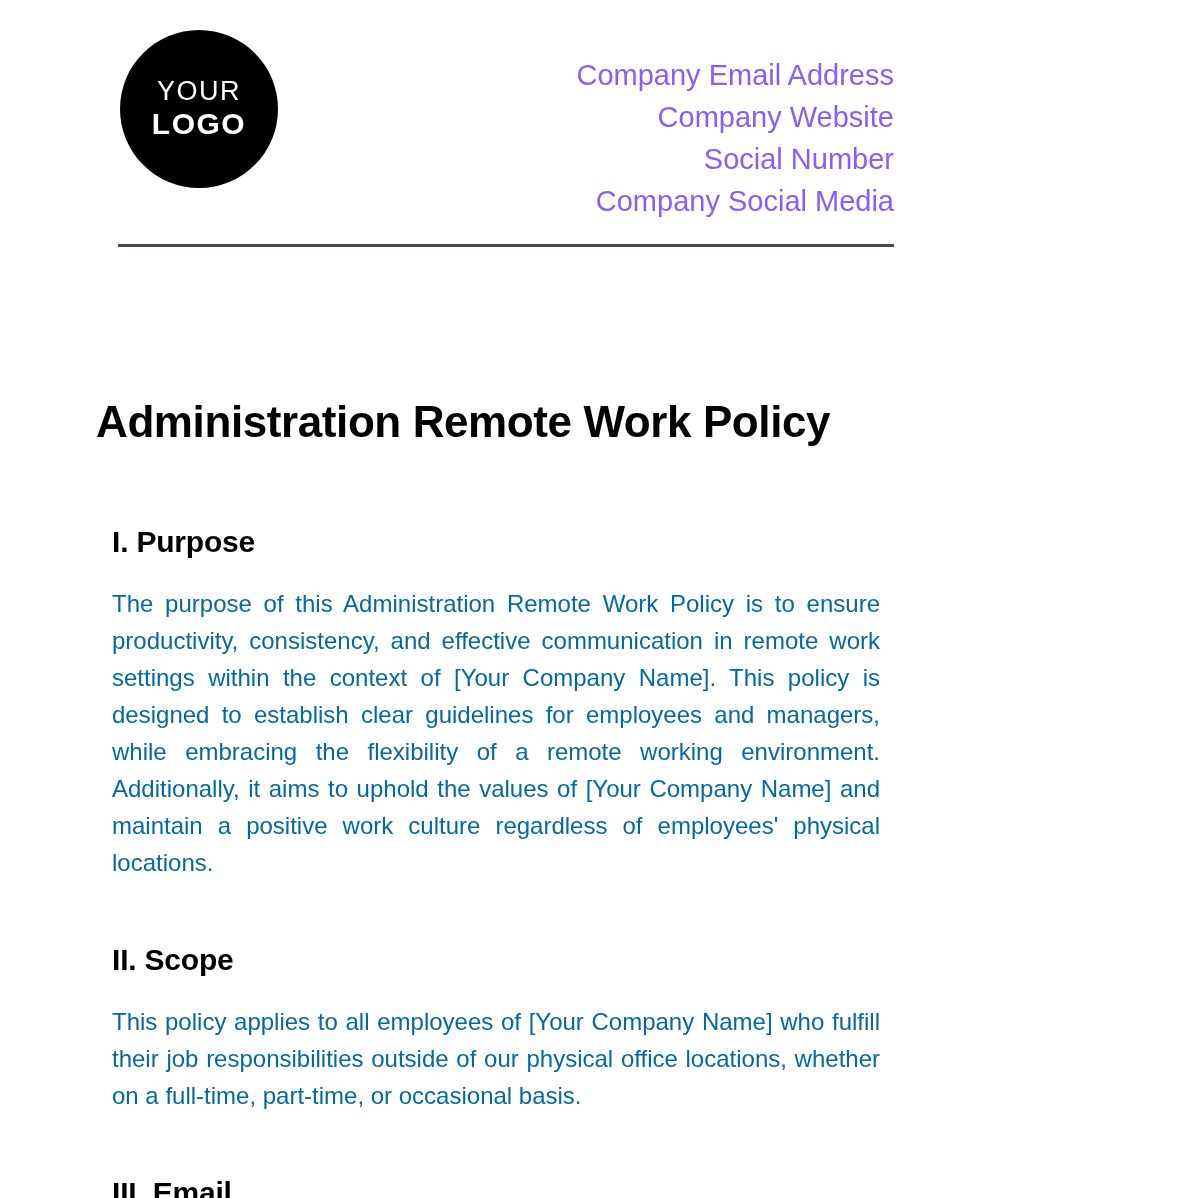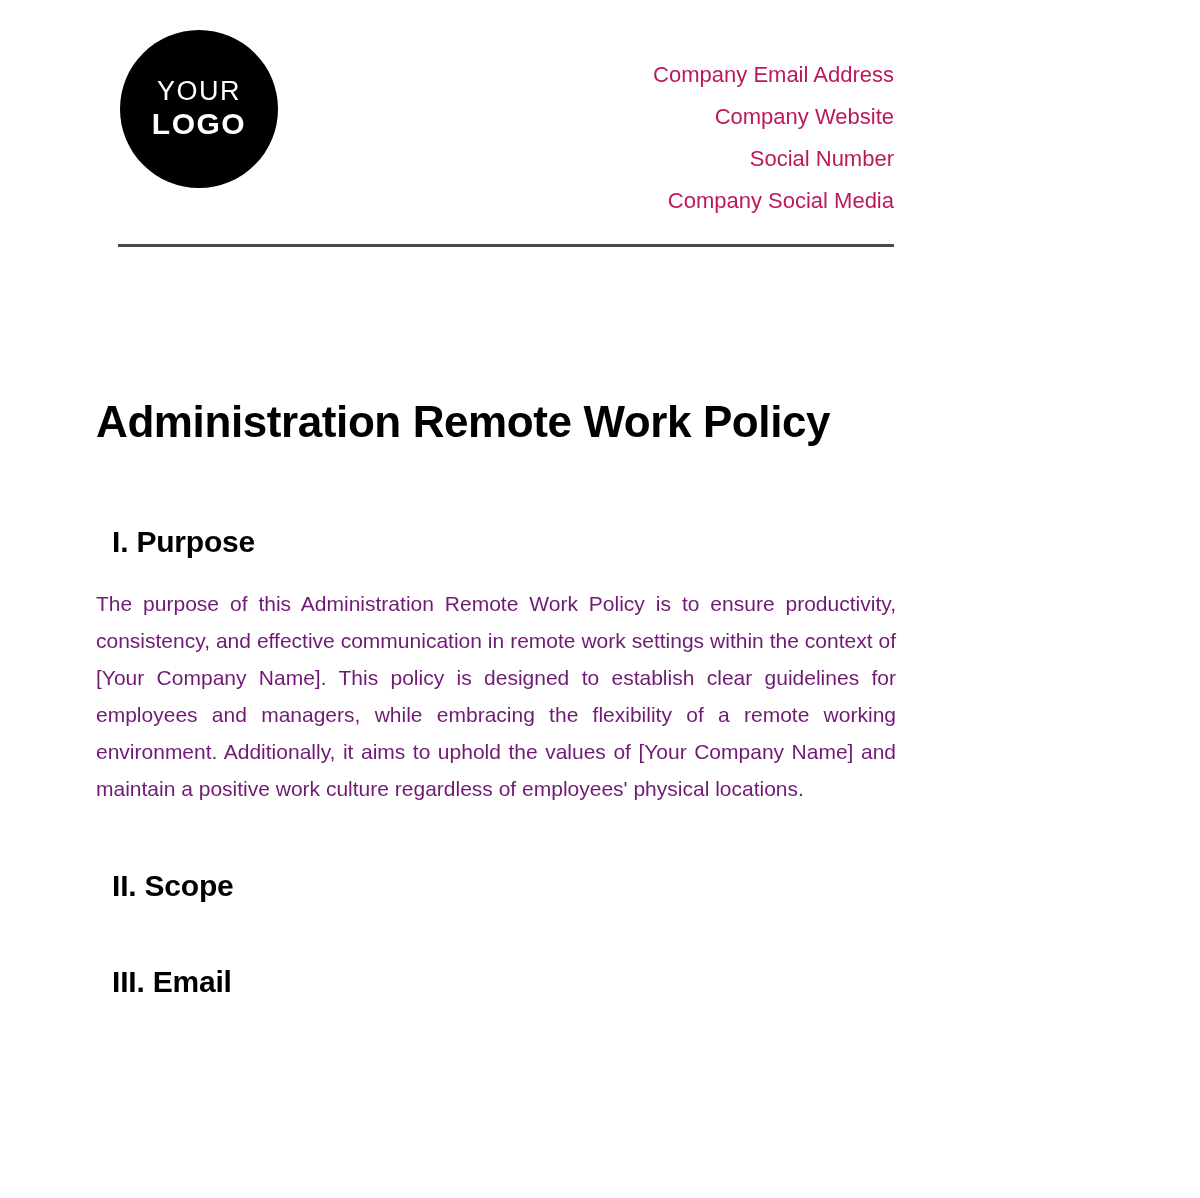--- a/index.html
+++ b/index.html
@@ -53,23 +53,23 @@
     letter-spacing: 1.5px;
     font-weight: 700;
     line-height: 1.15;
   }
   .contact {
     text-align: right;
     padding-top: 24px;
     padding-right: 2px;
   }
   .contact div {
-    font-size: 22px;
+    font-size: 29px;
     line-height: 42px;
-    color: #be185d;
+    color: #8b5cf6;
     white-space: nowrap;
   }
   .rule {
     height: 3px;
     background: #4a4a42;
     margin-top: 22px;
     margin-left: 22px;
     margin-right: 2px;
   }
 
@@ -90,25 +90,25 @@
     font-size: 30px;
     font-weight: 700;
     color: #000000;
     margin: 0 0 26px 16px;
     letter-spacing: -0.2px;
   }
   .section + .section {
     margin-top: 62px;
   }
   .para {
-    font-size: 21px;
+    font-size: 24px;
     line-height: 37px;
     text-align: justify;
-    color: #701a75;
-    margin: 0;
+    color: #0369a1;
+    margin: 16px;
   }
   .section-heading-last {
     margin-bottom: 0;
   }
 </style>
 </head>
 <body>
 
 <div class="page">
 
@@ -134,20 +134,21 @@
 
   <div class="content">
 
     <div class="section">
       <h2 class="section-heading">I. Purpose</h2>
       <p class="para">The purpose of this Administration Remote Work Policy is to ensure productivity, consistency, and effective communication in remote work settings within the context of [Your Company Name]. This policy is designed to establish clear guidelines for employees and managers, while embracing the flexibility of a remote working environment. Additionally, it aims to uphold the values of [Your Company Name] and maintain a positive work culture regardless of employees' physical locations.</p>
     </div>
 
     <div class="section">
       <h2 class="section-heading">II. Scope</h2>
+      <p class="para">This policy applies to all employees of [Your Company Name] who fulfill their job responsibilities outside of our physical office locations, whether on a full-time, part-time, or occasional basis.</p>
     </div>
 
     <div class="section">
       <h2 class="section-heading section-heading-last">III. Email</h2>
     </div>
 
   </div>
 
 </div>
 

